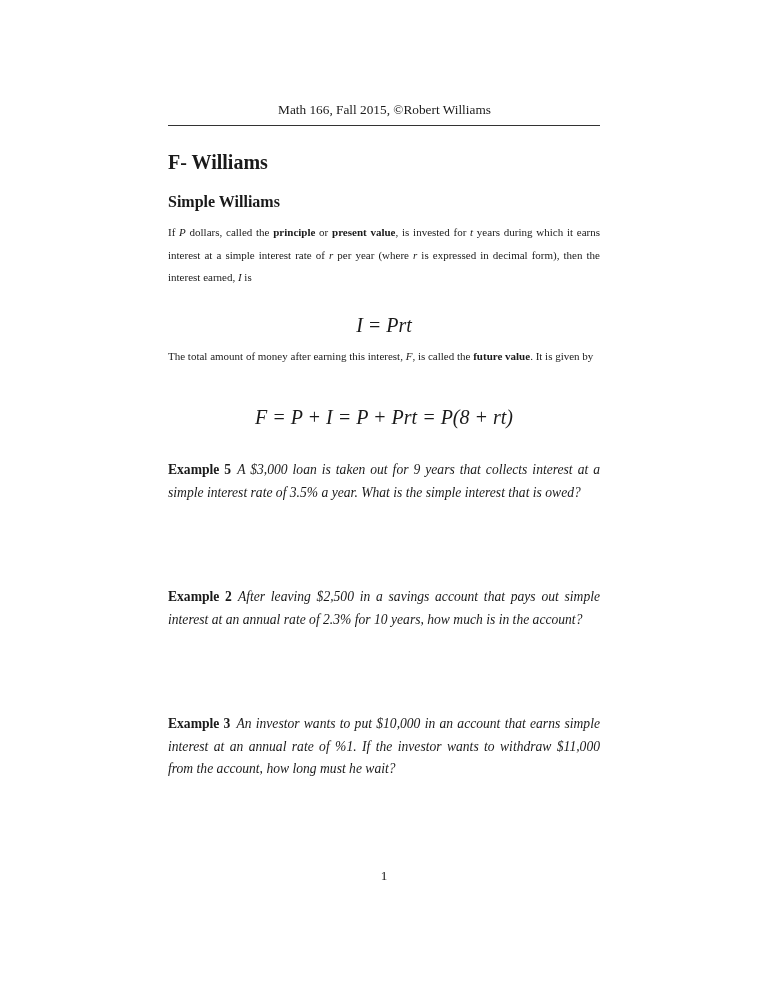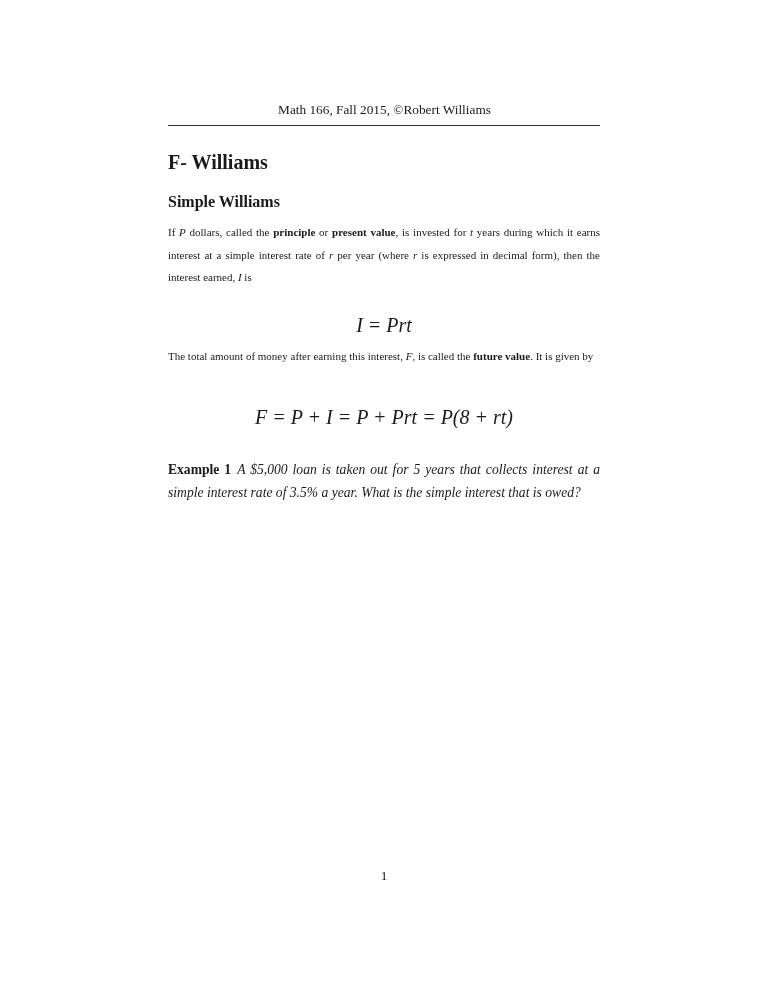--- a/index.html
+++ b/index.html
@@ -36,19 +36,25 @@
 
   <div class="eq" style="top:314px;">I = Prt</div>
 
   <div class="para" style="top:345px;">
     <span>The total amount of money after earning this interest, </span><span class="math">F</span><span>, is called the </span><b>future value</b><span>. It is given by</span>
   </div>
 
   <div class="eq" style="top:406px;">F = P + I = P + Prt = P(8 + rt)</div>
 
   <div class="example" style="top:459px;">
-    <span class="label">Example 1</span><span class="body">A $5,000 loan is taken out for 5 years that collects interest at a simple interest rate of 3.5% a year. What is the simple interest that is owed?</span>
+    <span class="label">Example 5</span><span class="body">A $3,000 loan is taken out for 9 years that collects interest at a simple interest rate of 3.5% a year. What is the simple interest that is owed?</span>
   </div>
 
+  <div class="example" style="top:586px;">
+    <span class="label">Example 2</span><span class="body">After leaving $2,500 in a savings account that pays out simple interest at an annual rate of 2.3% for 10 years, how much is in the account?</span>
+  </div>
 
+  <div class="example" style="top:713px;">
+    <span class="label">Example 3</span><span class="body">An investor wants to put $10,000 in an account that earns simple interest at an annual rate of %1. If the investor wants to withdraw $11,000 from the account, how long must he wait?</span>
+  </div>
 
   <div class="pagenum">1</div>
 </div>
 
 </body></html>

